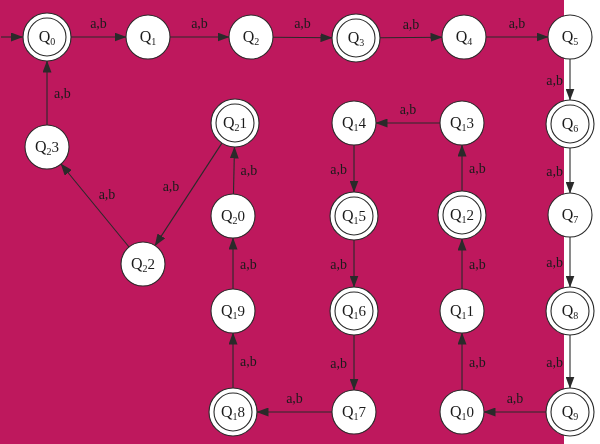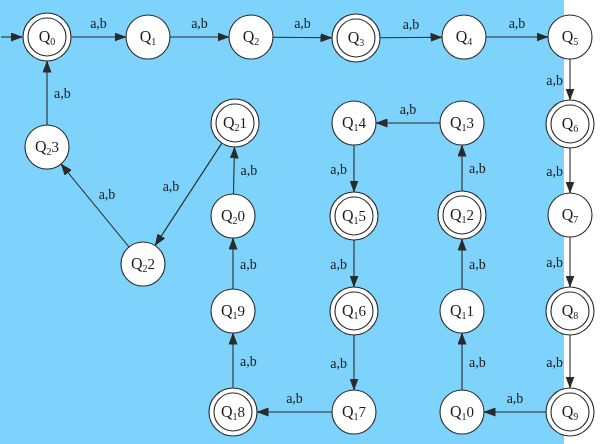--- a/index.html
+++ b/index.html
@@ -1,18 +1,18 @@
 <!DOCTYPE html>
 <html><head>
 <meta charset="utf-8">
 <title>State Diagram</title>
 <style>
   html,body{margin:0;padding:0;background:#ffffff;}
   .canvas{
-    width:564px;height:444px;position:relative;background:#7dd3fc;
+    width:564px;height:444px;position:relative;background:#be185d;
     font-family:"Liberation Serif", serif;
   }
   svg{display:block;}
   svg text{
     font-family:"Liberation Serif", serif;
     fill:#1b1b1b;
   }
   .edge{stroke:#2a2a2a;stroke-width:1.1;fill:none;}
   .state-circle{stroke:#2a2a2a;stroke-width:1.1;fill:#ffffff;}
   .edge-label{font-size:14px;}

